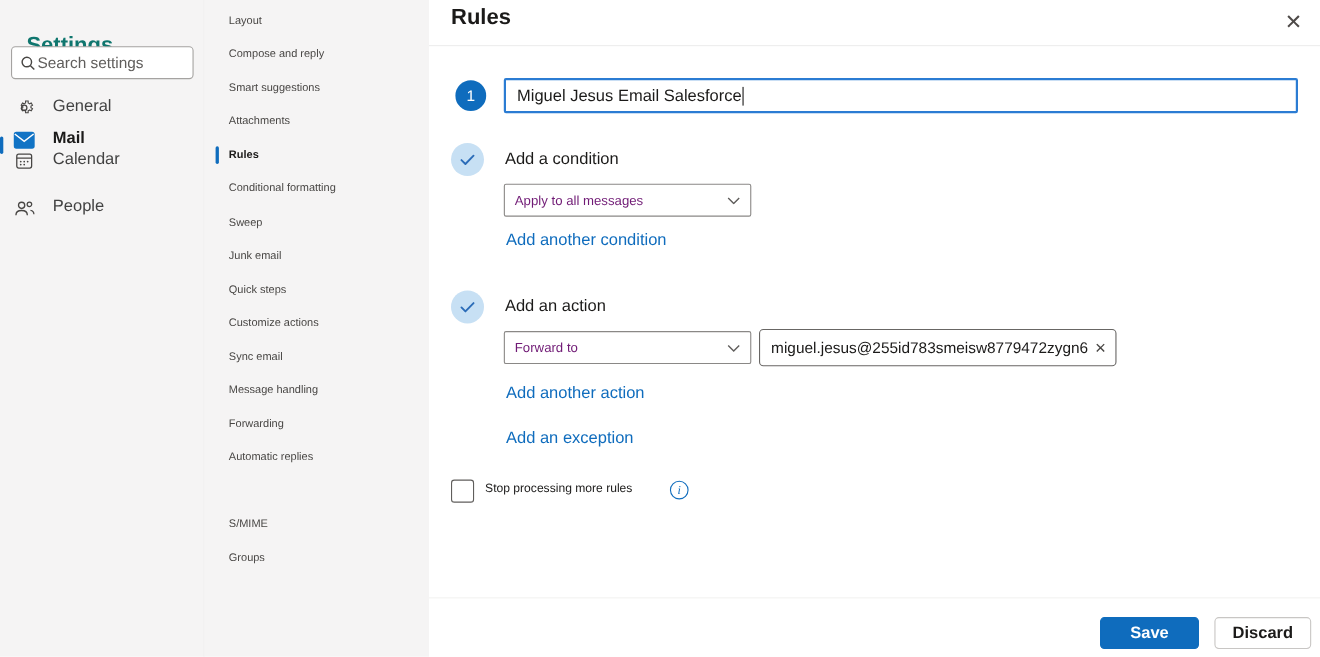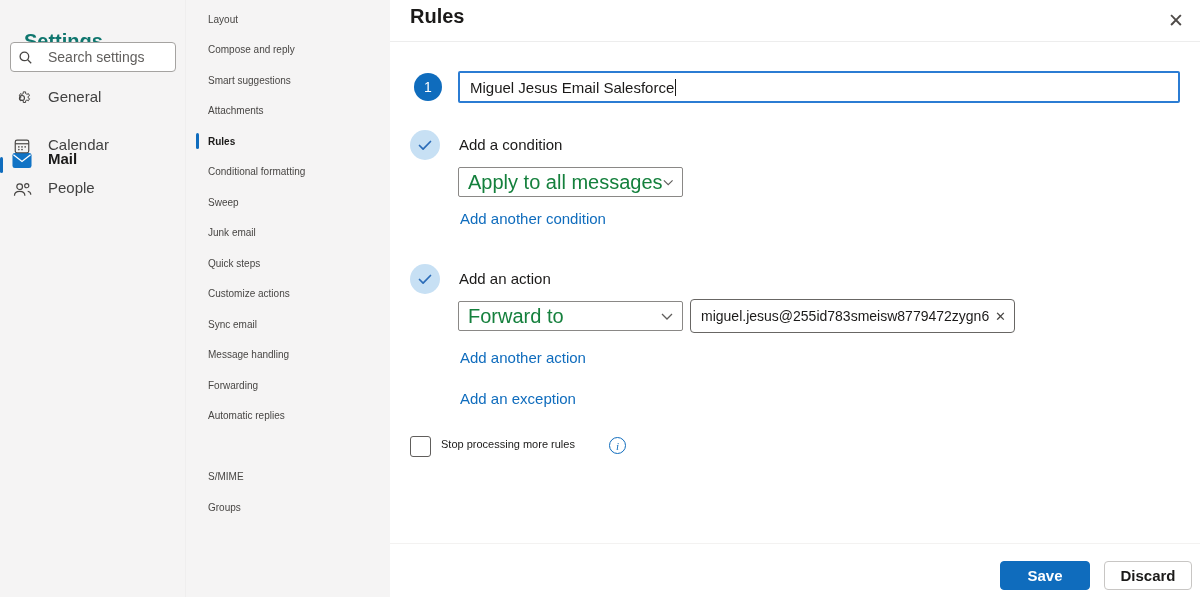--- a/index.html
+++ b/index.html
@@ -3,21 +3,21 @@
 <meta charset="utf-8">
 <style>
   * { margin:0; padding:0; box-sizing:border-box; }
   html,body { width:1200px; height:597px; }
   body { font-family:"Liberation Sans", sans-serif; color:#1b1a19; background:#fff; overflow:hidden; }
   .app { position:relative; width:1200px; height:597px; }
 
   
   .sidebar { position:absolute; left:0; top:0; width:186px; height:597px; background:#f5f4f4; border-right:1px solid #efeeee; }
   .settings-title { position:absolute; left:24px; top:6px; font-size:20px; font-weight:bold; color:#0f766e;margin-top:24px; }
-  .search-box { position:absolute; left:10px; top:42px; width:166px; height:30px; background:#fff; border:1px solid #a5a3a1; border-radius:4px; display:flex; align-items:center; padding:0 8px; gap:16px; }
+  .search-box { position:absolute; left:10px; top:42px; width:166px; height:30px; background:#fff; border:1px solid #a5a3a1; border-radius:4px; display:flex; align-items:center; padding:0 8px; gap:2px; }
   .search-box .mag { flex:0 0 auto; width:13px; height:13px; }
   .search-box .ph { font-size:14px; color:#605e5c; white-space:nowrap; overflow:hidden; }
 
   .nav-item { position:absolute; left:0; width:186px; height:30px; display:flex; align-items:flex-start; padding-left:12px; gap:16px; cursor:pointer; }
   .nav-item .nav-label { font-size:15px; color:#424242; }
   .nav-item.selected .nav-label { font-weight:bold; color:#1b1a19; }
   .nav-ind { position:absolute; left:0; top:7px; width:3px; height:16px; background:#0f6cbd; border-radius:2px; }
   .nav-icon { width:20px; height:20px; display:flex; align-items:center; justify-content:center; }
 
   
@@ -35,21 +35,21 @@
 
   .step-circle { position:absolute; left:24px; top:73px; width:28px; height:28px; border-radius:50%; background:#0f6cbd; color:#fff; font-size:14px; display:flex; align-items:center; justify-content:center; }
   .rule-name { position:absolute; left:68px; top:71px; width:722px; height:32px; border:2px solid #2b7cd3; border-radius:2px; background:#fff; display:flex; align-items:center; padding:0 10px; }
   .rule-name .val { font-size:15px; color:#1b1a19; white-space:nowrap; }
   .caret { display:inline-block; width:1px; height:17px; background:#1b1a19; margin-left:1px; vertical-align:middle; }
 
   .check-circle { position:absolute; width:30px; height:30px; border-radius:50%; background:#c7e0f4; display:flex; align-items:center; justify-content:center; }
   .section-heading { position:absolute; font-size:15px; color:#1b1a19; }
 
   .dropdown { position:absolute; width:225px; height:30px; border:1px solid #8a8886; border-radius:2px; background:#fff; display:flex; align-items:center; justify-content:space-between; padding:0 9px; cursor:pointer; }
-  .dropdown .dval { font-size:20px; color:#15803d; white-space:nowrap; }
+  .dropdown .dval { font-size:12px; color:#701a75; white-space:nowrap; }
 
   .link { position:absolute; font-size:15px; color:#0f6cbd; cursor:pointer; white-space:nowrap; }
 
   .recipient-well { position:absolute; left:300px; top:299px; width:325px; height:34px; border:1px solid #686664; border-radius:4px; background:#fff; display:flex; align-items:center; padding:0 8px 0 10px; }
   .recipient-well .rtext { flex:1; font-size:14px; color:#1b1a19; white-space:nowrap; overflow:hidden; }
   .recipient-well .rx { flex:0 0 auto; font-size:13px; color:#484644; margin-left:6px; cursor:pointer; }
 
   .checkbox { position:absolute; left:20px; top:436px; width:21px; height:21px; border:1px solid #605e5c; border-radius:3px; background:#fff; cursor:pointer; }
   .cb-label { position:absolute; left:51px; top:438px; font-size:11px; color:#1b1a19; }
   .info-icon { position:absolute; left:219px; top:437px; width:17px; height:17px; border:1px solid #0f6cbd; border-radius:50%; color:#0f6cbd; font-size:11px; font-style:italic; font-family:"Liberation Serif", serif; display:flex; align-items:center; justify-content:center; cursor:pointer; }
@@ -82,21 +82,21 @@
     <div class="nav-item" style="top:88px;">
       <span class="nav-icon">
         <svg width="18" height="18" viewBox="0 0 20 20">
             <path d="M10 6.6a3.4 3.4 0 1 0 0 6.8 3.4 3.4 0 0 0 0-6.8zm0 5.5a2.1 2.1 0 1 1 0-4.2 2.1 2.1 0 0 1 0 4.2z" fill="#484644"></path>
             <path d="M16.8 8.3l1.6-.9-1.3-2.3-1.6.9a6.6 6.6 0 0 0-1.5-.9V3.2h-2.6v1.9c-.5.2-1 .5-1.5.9l-1.6-.9-1.3 2.3 1.6.9c-.1.5-.1 1.1 0 1.6l-1.6.9 1.3 2.3 1.6-.9c.5.4 1 .7 1.5.9v1.9H14v-1.9c.5-.2 1-.5 1.5-.9l1.6.9 1.3-2.3-1.6-.9c.1-.5.1-1.1 0-1.6z" fill="none" stroke="#484644" stroke-width="1.1"></path>
           </svg>
       </span>
       <span class="nav-label">General</span>
     </div>
 
-    <div class="nav-item selected" style="top:117px;margin-top:33px;">
+    <div class="nav-item selected" style="top:117px;">
       <span class="nav-ind"></span>
       <span class="nav-icon">
         <svg width="21" height="17" viewBox="0 0 21 17">
             <rect x="0.5" y="0.5" width="20" height="16" rx="2.5" fill="#1173c5"></rect>
             <path d="M1.5 2.5l9 7 9-7" fill="none" stroke="#fff" stroke-width="1.4"></path>
           </svg>
       </span>
       <span class="nav-label">Mail</span>
     </div>
 

